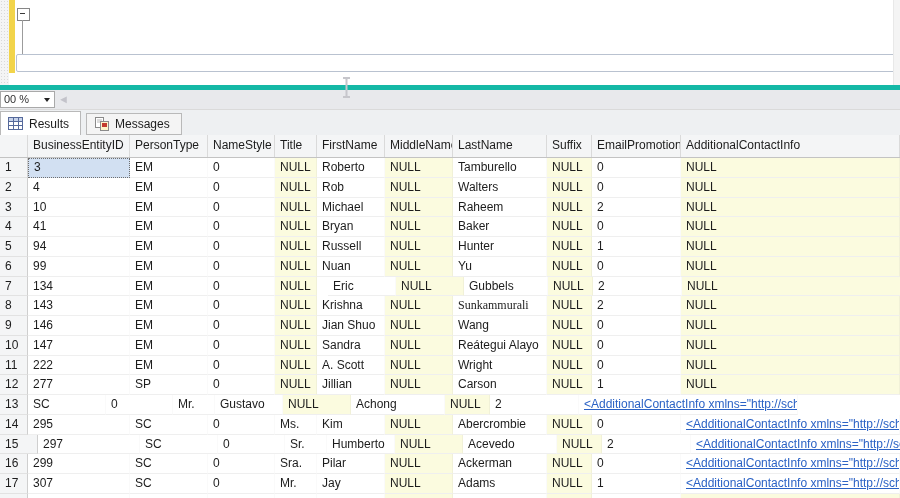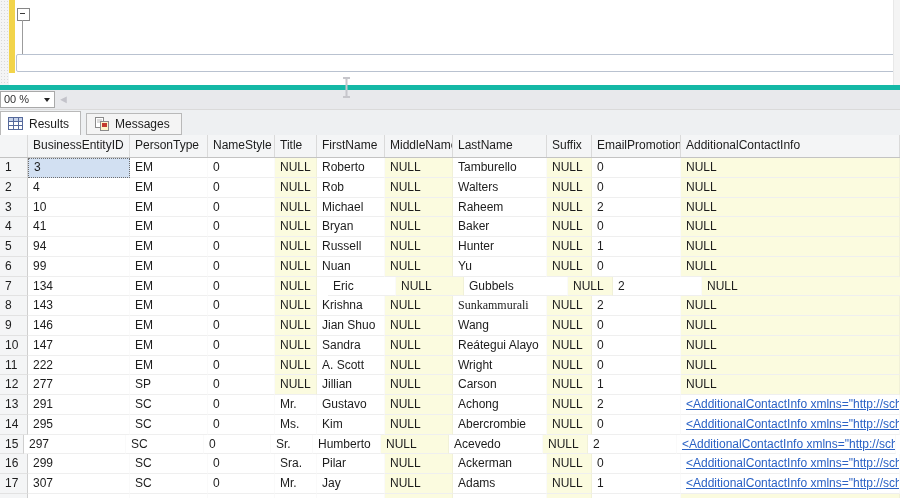--- a/index.html
+++ b/index.html
@@ -200,21 +200,21 @@
         <div class="cell yellow" style="width: 219px;">NULL</div>
       </div>
       <div class="grid-row">
         <div class="cell rownum" style="width: 28px;">7</div>
         <div class="cell" style="width: 102px;">134</div>
         <div class="cell" style="width: 78px;">EM</div>
         <div class="cell" style="width: 67px;">0</div>
         <div class="cell yellow" style="width: 42px;">NULL</div>
         <div class="cell" style="width: 68px; margin-left: 11px;">Eric</div>
         <div class="cell yellow" style="width: 68px;">NULL</div>
-        <div class="cell" style="width: 104px;">Gubbels</div>
+        <div class="cell" style="width: 84px;">Gubbels</div>
         <div class="cell yellow" style="width: 45px;">NULL</div>
         <div class="cell" style="width: 89px;">2</div>
         <div class="cell yellow" style="width: 219px;">NULL</div>
       </div>
       <div class="grid-row">
         <div class="cell rownum" style="width: 28px;">8</div>
         <div class="cell" style="width: 102px;">143</div>
         <div class="cell" style="width: 78px;">EM</div>
         <div class="cell" style="width: 67px;">0</div>
         <div class="cell yellow" style="width: 42px;">NULL</div>
@@ -272,21 +272,20 @@
         <div class="cell yellow" style="width: 42px;">NULL</div>
         <div class="cell" style="width: 68px;">Jillian</div>
         <div class="cell yellow" style="width: 68px;">NULL</div>
         <div class="cell" style="width: 94px;">Carson</div>
         <div class="cell yellow" style="width: 45px;">NULL</div>
         <div class="cell" style="width: 89px;">1</div>
         <div class="cell yellow" style="width: 219px;">NULL</div>
       </div>
       <div class="grid-row">
         <div class="cell rownum" style="width: 28px;">13</div>
-        <div class="cell" style="width: 102px;">291</div>
         <div class="cell" style="width: 78px;">SC</div>
         <div class="cell" style="width: 67px;">0</div>
         <div class="cell" style="width: 42px;">Mr.</div>
         <div class="cell" style="width: 68px;">Gustavo</div>
         <div class="cell yellow" style="width: 68px;">NULL</div>
         <div class="cell" style="width: 94px;">Achong</div>
         <div class="cell yellow" style="width: 45px;">NULL</div>
         <div class="cell" style="width: 89px;">2</div>
         <div class="cell link" style="width: 219px;">&lt;AdditionalContactInfo xmlns="http://schem</div>
       </div>
@@ -297,21 +296,21 @@
         <div class="cell" style="width: 67px;">0</div>
         <div class="cell" style="width: 42px;">Ms.</div>
         <div class="cell" style="width: 68px;">Kim</div>
         <div class="cell yellow" style="width: 68px;">NULL</div>
         <div class="cell" style="width: 94px;">Abercrombie</div>
         <div class="cell yellow" style="width: 45px;">NULL</div>
         <div class="cell" style="width: 89px;">0</div>
         <div class="cell link" style="width: 219px;">&lt;AdditionalContactInfo xmlns="http://schem</div>
       </div>
       <div class="grid-row">
-        <div class="cell rownum" style="width: 24px;">15</div>
+        <div class="cell rownum" style="width: 38px;">15</div>
         <div class="cell" style="width: 102px;">297</div>
         <div class="cell" style="width: 78px;">SC</div>
         <div class="cell" style="width: 67px;">0</div>
         <div class="cell" style="width: 42px;">Sr.</div>
         <div class="cell" style="width: 68px;">Humberto</div>
         <div class="cell yellow" style="width: 68px;">NULL</div>
         <div class="cell" style="width: 94px;">Acevedo</div>
         <div class="cell yellow" style="width: 45px;">NULL</div>
         <div class="cell" style="width: 89px;">2</div>
         <div class="cell link" style="width: 219px;">&lt;AdditionalContactInfo xmlns="http://schem</div>

